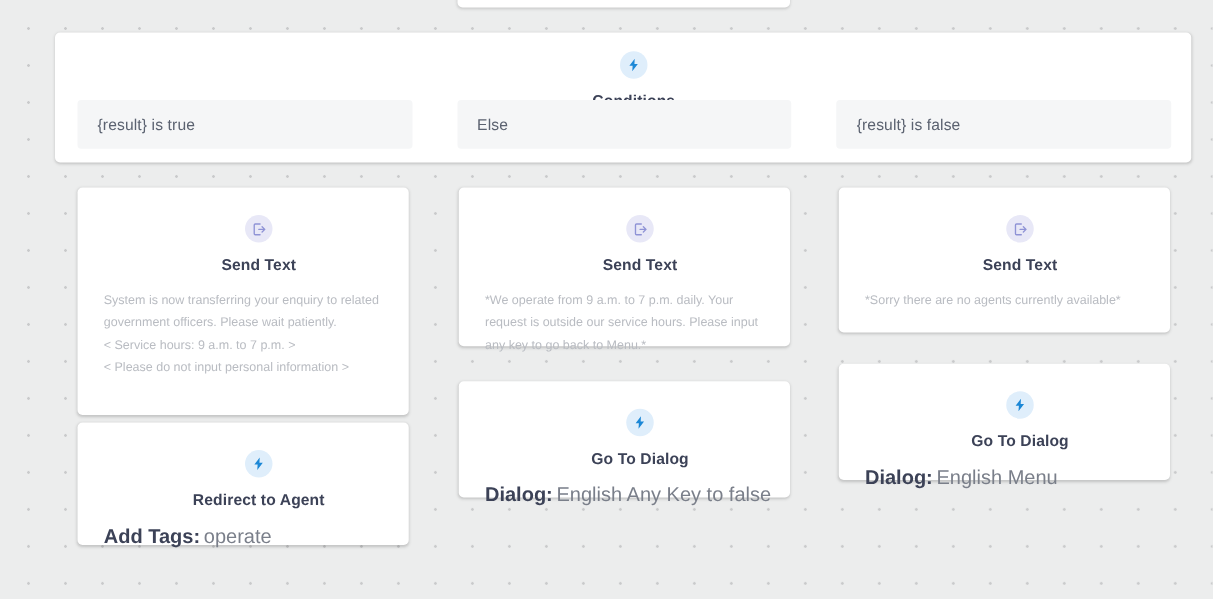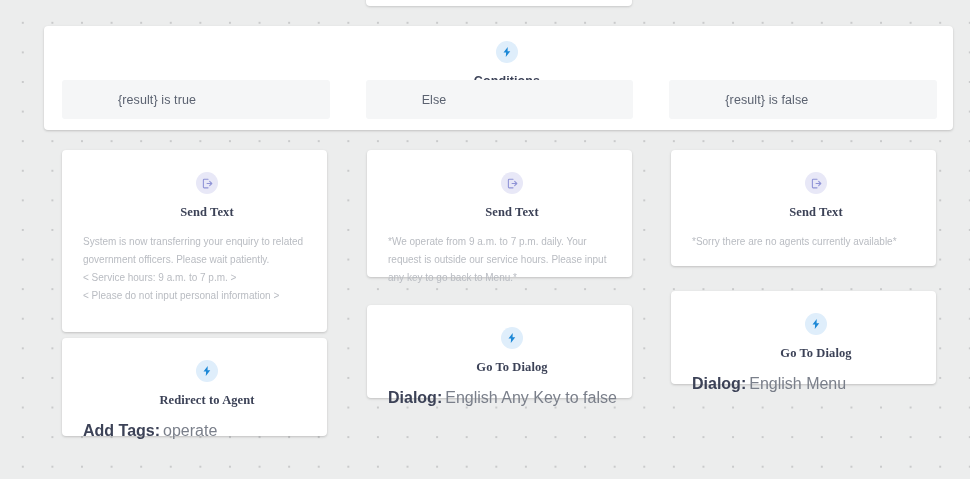--- a/index.html
+++ b/index.html
@@ -100,27 +100,25 @@
     border-radius: 3px;
     display: flex;
     align-items: center;
     padding-left: 16px;
   }
 
   .condition-chip-label {
     font-size: 12.5px;
     color: #5b6270;
     letter-spacing: 0.1px;
-    margin-left: 40px;
   }
 
   
   .action-card .card-header {
     padding: 22px 0 0 25px;
-    font-family: Liberation Serif, serif;
   }
 
   .card-body-text {
     padding: 13px 20px 0 21px;
     font-size: 10px;
     line-height: 18px;
     color: #b9bcc2;
     white-space: pre-wrap;
     word-break: break-word;
   }

